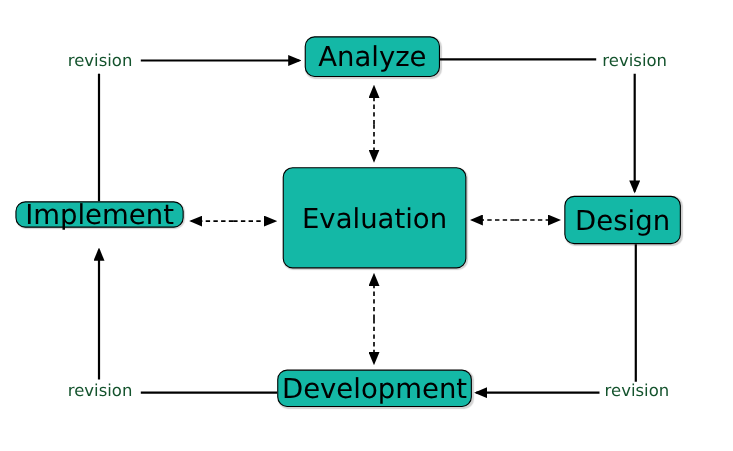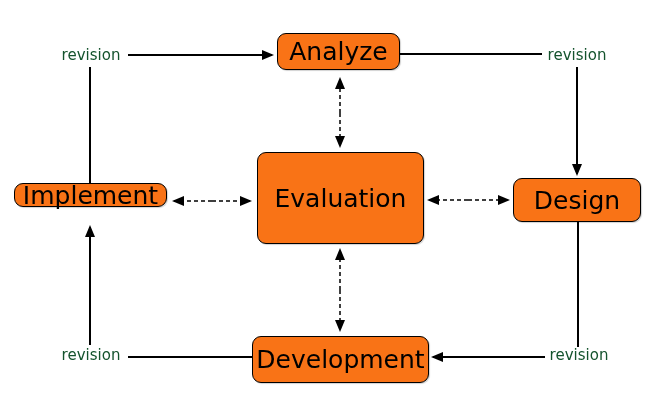--- a/index.html
+++ b/index.html
@@ -18,34 +18,34 @@
   .arrow-layer {
     position: absolute;
     left: 0;
     top: 0;
     width: 666px;
     height: 410px;
   }
   .node {
     position: absolute;
     box-sizing: border-box;
-    background: #f97316;
+    background: #14b8a6;
     border: 1.5px solid #000000;
     border-radius: 9px;
     display: flex;
     align-items: center;
     justify-content: center;
     color: #000000;
     font-size: 25px;
     line-height: 1;
     box-shadow: 1px 1px 1px rgba(0,0,0,0.18);
   }
   .node-analyze     { left: 277px; top: 33px;  width: 123px; height: 37px; }
-  .node-design      { left: 513px; top: 178px; width: 128px; height: 44px; }
-  .node-development { left: 252px; top: 336px; width: 177px; height: 47px; }
+  .node-design      { left: 513px; top: 178px; width: 106px; height: 44px; }
+  .node-development { left: 252px; top: 336px; width: 177px; height: 34px; }
   .node-implement   { left: 14px;  top: 183px; width: 153px; height: 24px; }
   .node-evaluation  { left: 257px; top: 152px; width: 167px; height: 92px; }
   .revision-label {
     position: absolute;
     width: 100px;
     height: 18px;
     text-align: center;
     color: #14532d;
     font-size: 15px;
     line-height: 18px;

